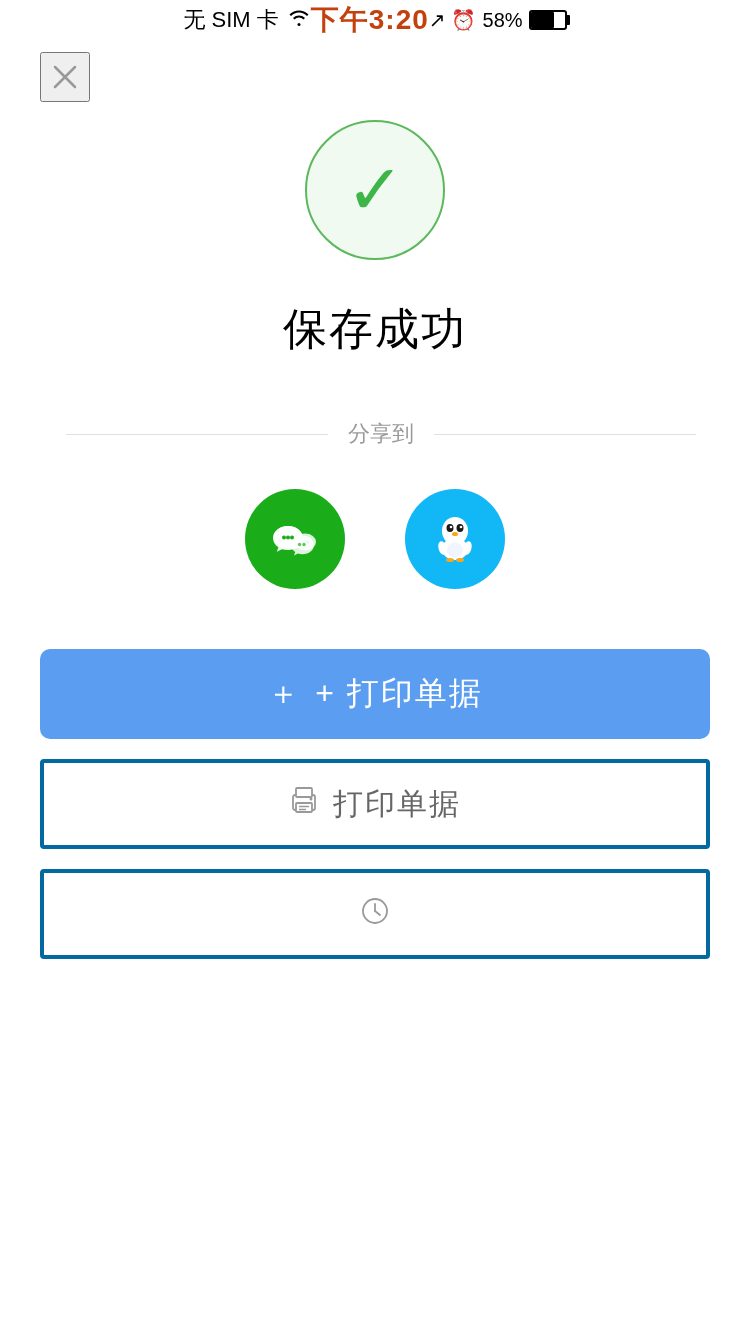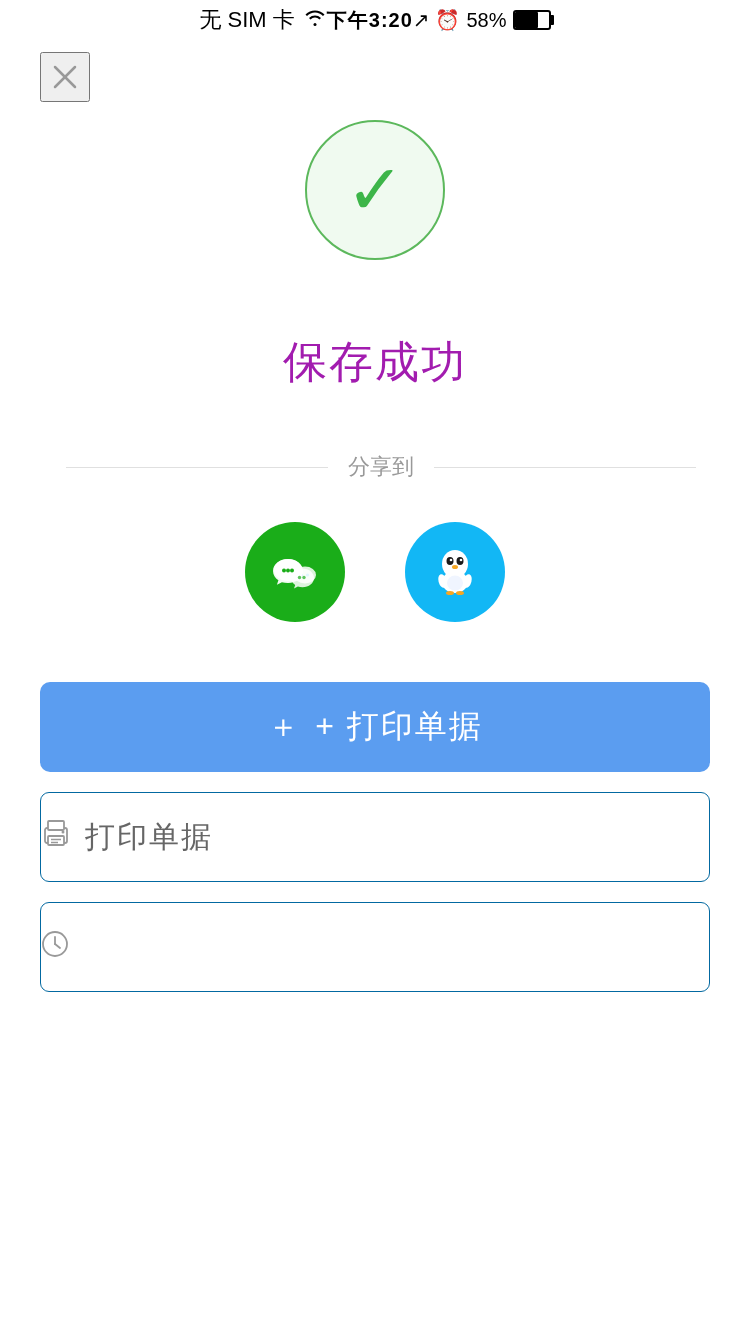--- a/index.html
+++ b/index.html
@@ -36,23 +36,23 @@
       font-size: 22px;
       color: #000;
       font-weight: 500;
     }
 
     .wifi-icon {
       font-size: 20px;
     }
 
     .status-center {
-      font-size: 20px;
+      font-size: 28px;
       font-weight: 600;
-      color: #000000;
+      color: #c2410c;
       letter-spacing: 1px;
     }
 
     .status-right {
       display: flex;
       align-items: center;
       gap: 6px;
       font-size: 20px;
       color: #000;
     }
@@ -126,25 +126,24 @@
 
     .checkmark {
       font-size: 70px;
       color: #3db549;
       line-height: 1;
     }
 
     
     .success-title {
       font-size: 44px;
-      color: #a21caf;
+      color: #000000;
       font-weight: 400;
       margin-bottom: 60px;
       letter-spacing: 2px;
-      margin-top: 33px;
     }
 
     
     .share-divider {
       width: 100%;
       display: flex;
       align-items: center;
       padding: 0 60px;
       margin-bottom: 40px;
       gap: 0;
@@ -215,28 +214,28 @@
       align-items: center;
       justify-content: center;
       gap: 14px;
       letter-spacing: 2px;
     }
 
     .btn-secondary {
       width: 100%;
       height: 90px;
       background: #ffffff;
-      border: 1px solid #0369a1;
-      border-radius: 9px;
+      border: 4px solid #0369a1;
+      border-radius: 4px;
       font-size: 30px;
       color: #666666;
       cursor: pointer;
       display: flex;
       align-items: center;
-      justify-content: flex-start;
+      justify-content: center;
       gap: 14px;
       letter-spacing: 2px;
     }
 
     
     .wechat-svg {
       width: 56px;
       height: 56px;
       fill: white;
     }

